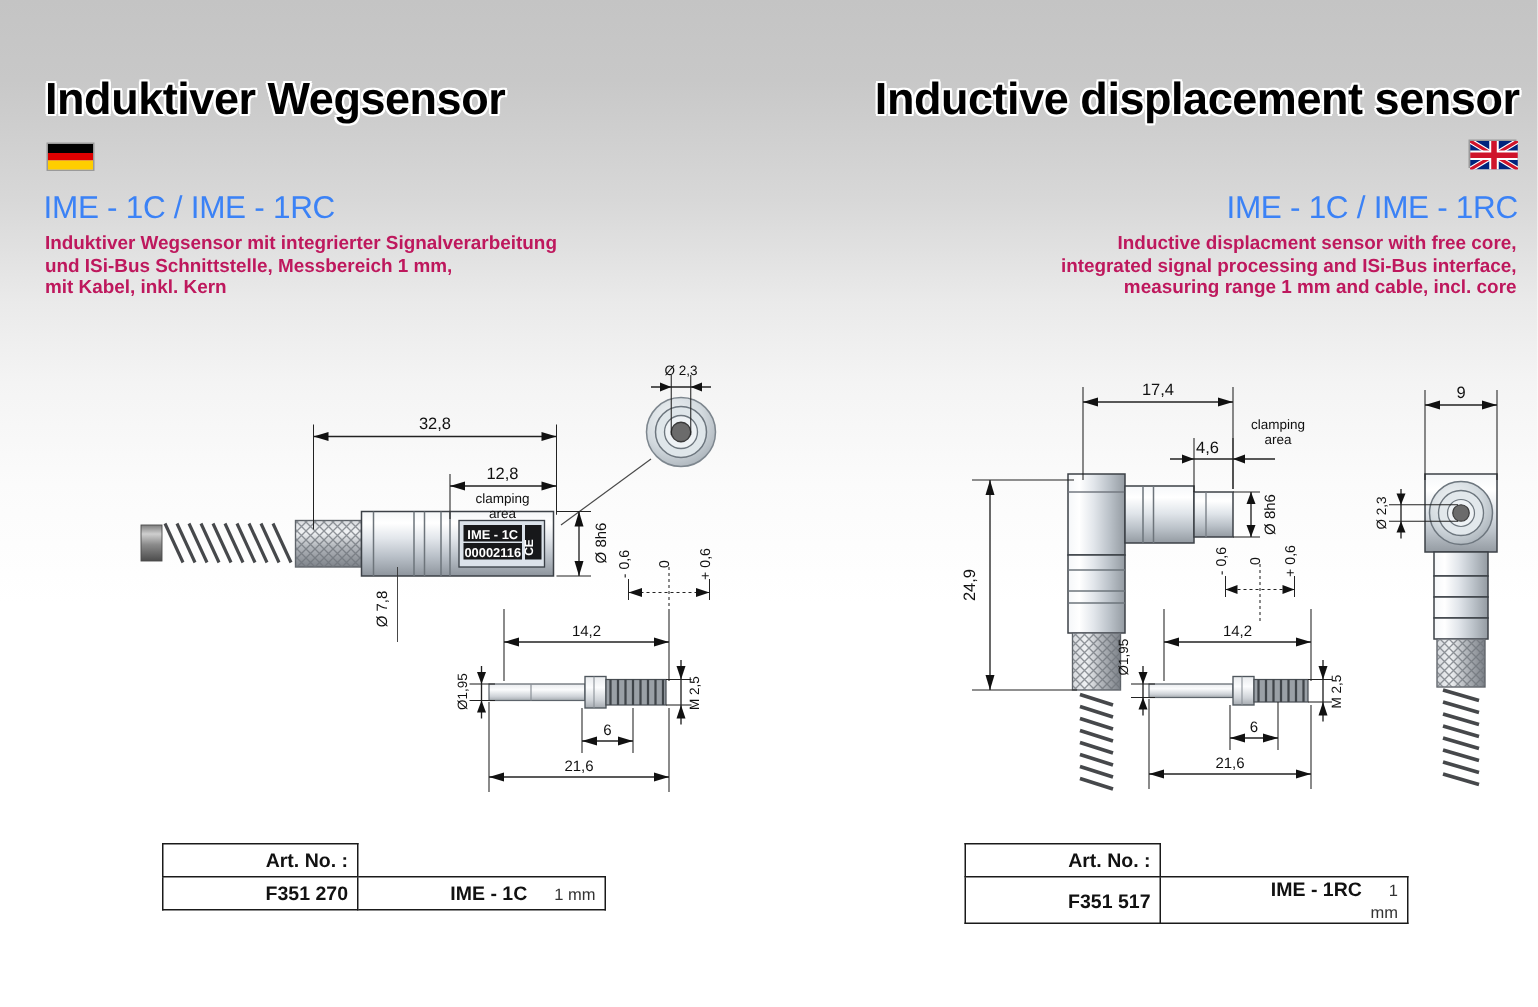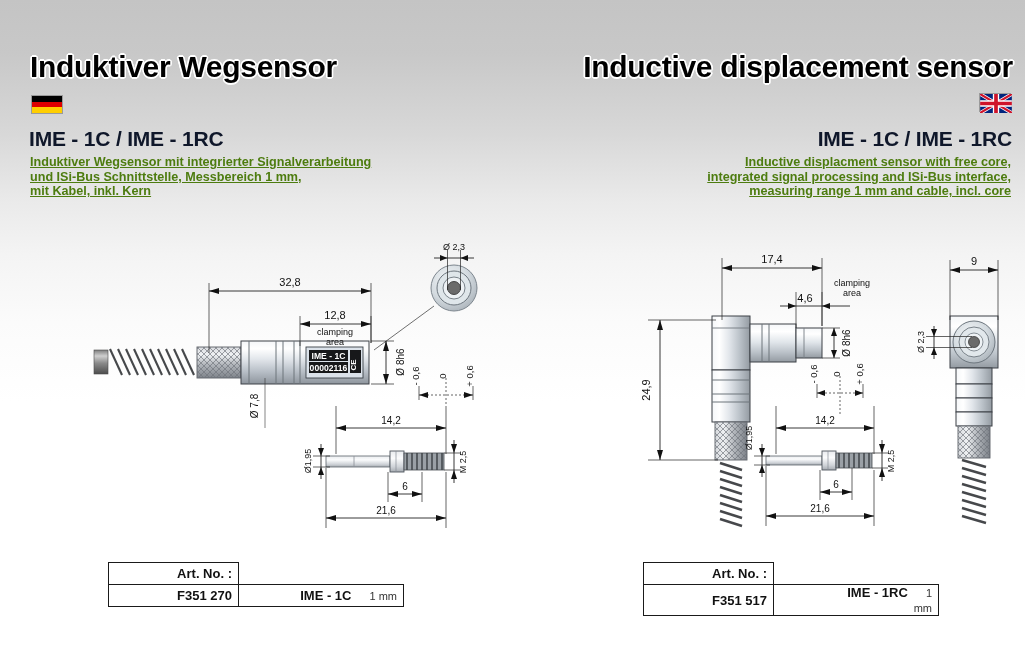--- a/index.html
+++ b/index.html
@@ -32,30 +32,30 @@
   #title-de { left: 30px; top: 50px; }
   #title-en { right: 12px; top: 50px; text-align: right; }
 
   .flag { position: absolute; width: 32px; height: 19px; border: 0.5px solid #9a9a9a; }
   #flag-de { left: 31px; top: 95px; }
   #flag-en { right: 14px; top: 93px; }
   .flag .band { height: 33.34%; width: 100%; }
 
   .model {
     position: absolute;
-    font-size: 21px; font-weight: bold; color: #0f172a;
+    font-size: 21px; font-weight: normal; color: #3b82f6;
     white-space: nowrap; letter-spacing: -0.2px;
   }
   #model-de { left: 29px; top: 127px; }
   #model-en { right: 13px; top: 127px; }
 
   .desc {
     position: absolute;
-    font-size: 12.6px; font-weight: bold; color: #4d7c0f;
-    line-height: 14.6px; white-space: pre-line; text-decoration: underline;
+    font-size: 12.6px; font-weight: bold; color: #be185d;
+    line-height: 14.6px; white-space: pre-line;
   }
   #desc-de { left: 30px; top: 155px; text-align: left; }
   #desc-en { right: 14px; top: 155px; text-align: right; }
 
   
   .drawing { position: absolute; margin-left: 36px; }
   #drawing-left  { left: 0px;   top: 228px; width: 512px; height: 320px; }
   #drawing-right { left: 600px; top: 228px; width: 425px; height: 320px; }
   .drawing svg { display: block; }
 

